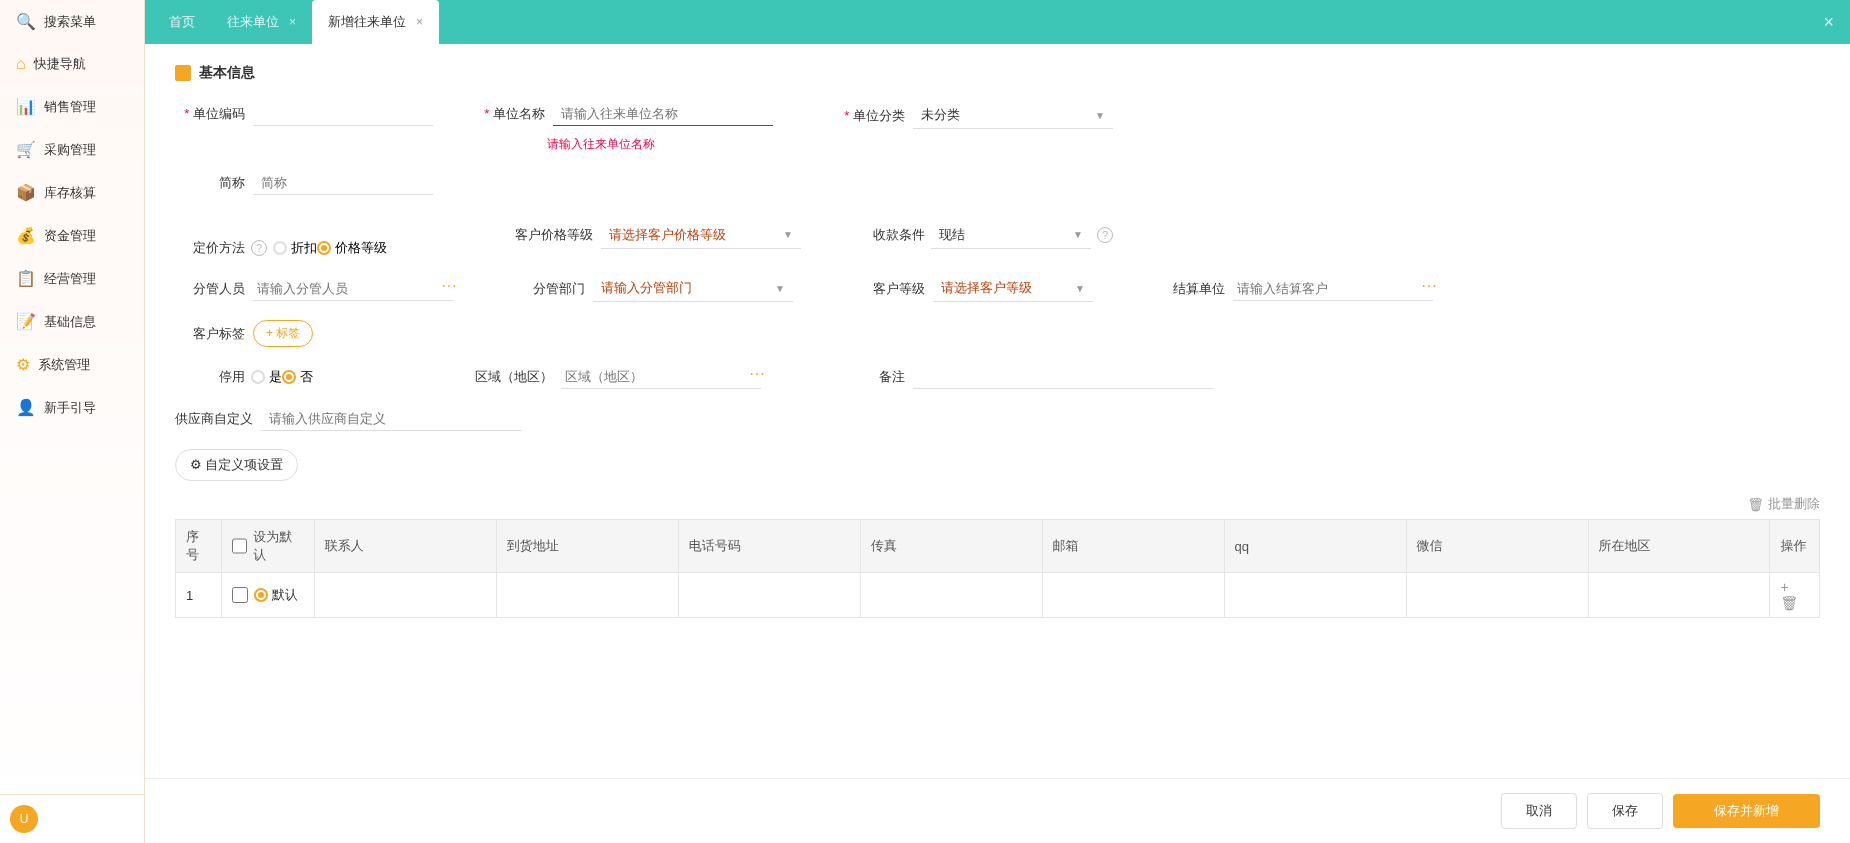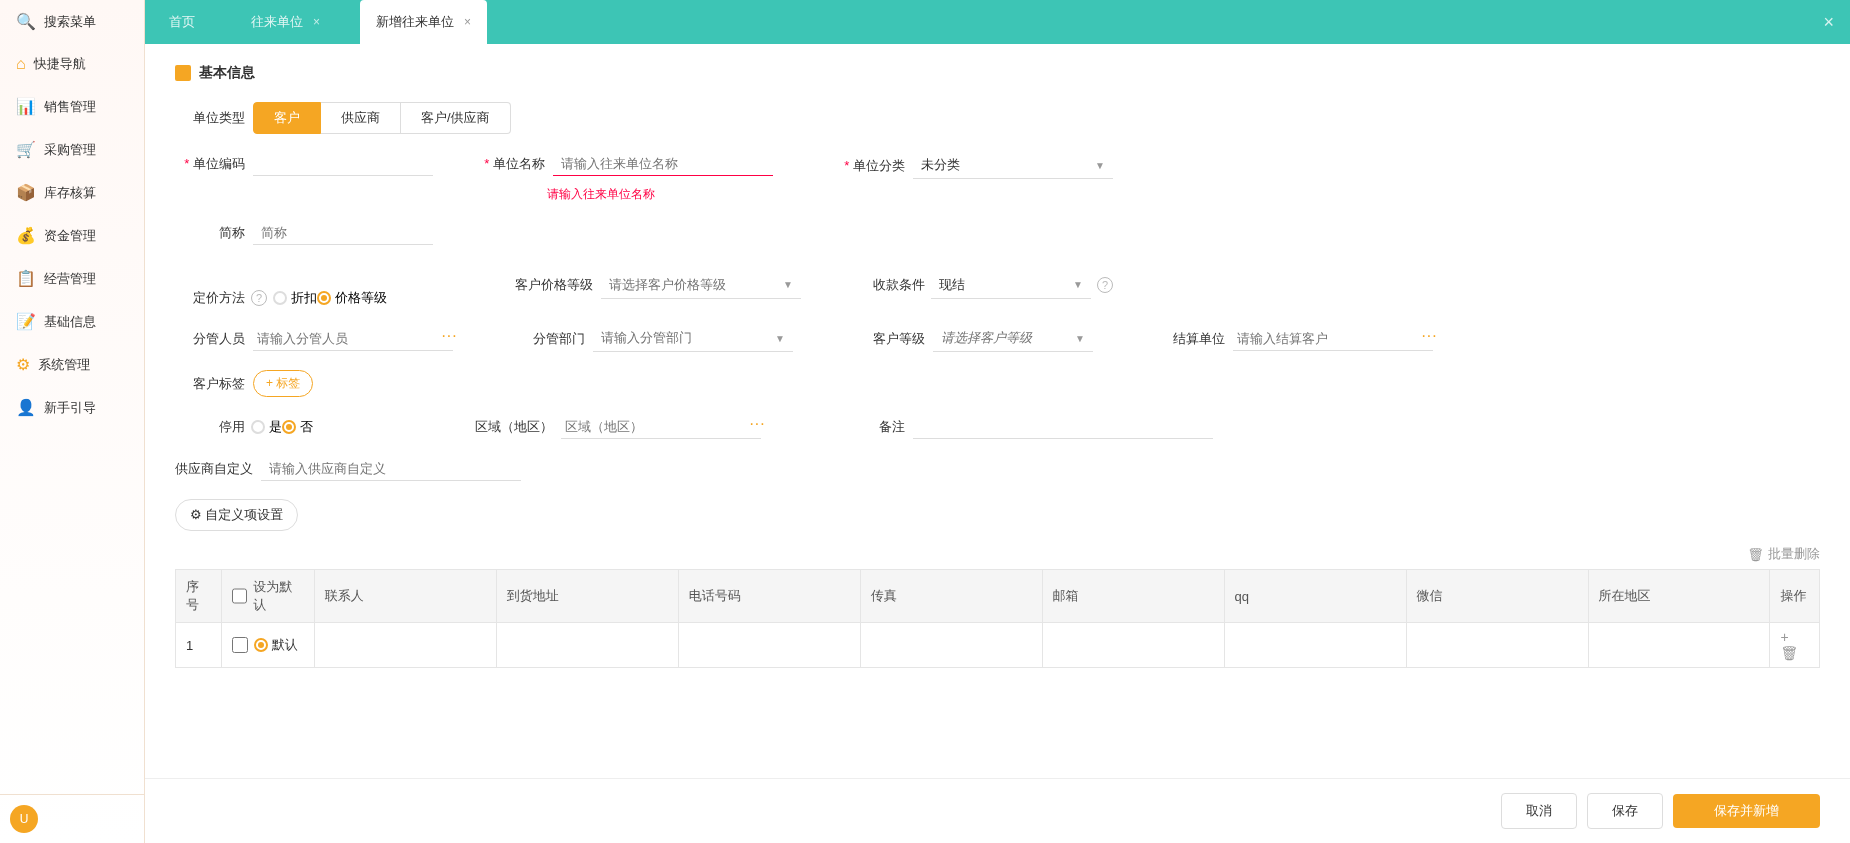--- a/index.html
+++ b/index.html
@@ -47,21 +47,20 @@
     }
 
     
     .tab-bar {
       background: #3dc5b5;
       display: flex;
       align-items: center;
       height: 44px;
       padding: 0 8px;
       flex-shrink: 0;
-      gap: 24px;
     }
     .tab {
       display: flex;
       align-items: center;
       padding: 0 16px;
       height: 44px;
       font-size: 13px;
       color: rgba(255,255,255,0.85);
       cursor: pointer;
       gap: 6px;
@@ -175,21 +174,21 @@
       display: flex;
       align-items: center;
       border-bottom: 1px solid #ddd;
       padding: 4px 8px;
       font-size: 13px;
       color: #333;
       cursor: pointer;
       min-width: 160px;
       gap: 4px;
     }
-    .form-select .placeholder { color: #737373; flex: 1; }
+    .form-select .placeholder { color: #c2410c; flex: 1; }
     .form-select .value { flex: 1; }
     .form-select .arrow { color: #999; font-size: 10px; }
 
     
     .radio-group {
       display: flex;
       align-items: center;
       gap: 0;
     }
     .radio-item {
@@ -430,30 +429,20 @@
     <div class="tab-close-main">×</div>
   </div>
 
   <div class="content">
 
     <div class="section-header">
       <div class="section-icon"></div>
       <span class="section-title">基本信息</span>
     </div>
 
-    <div class="form-row">
-      <div class="form-group">
-        <span class="form-label">单位类型</span>
-        <div class="unit-type-group">
-          <button class="unit-btn active">客户</button>
-          <button class="unit-btn">供应商</button>
-          <button class="unit-btn">客户/供应商</button>
-        </div>
-      </div>
-    </div>
 
     <div class="form-row">
       <div class="form-group" style="flex:0 0 300px;">
         <span class="form-label required">单位编码</span>
         <input type="text" class="form-input" style="width: 180px;">
       </div>
       <div class="form-group" style="flex:0 0 360px; flex-direction:column; align-items:flex-start;">
         <div style="display:flex; align-items:center; gap:8px;">
           <span class="form-label required">单位名称</span>
           <input type="text" class="form-input error" style="width: 220px; border-bottom-color: rgb(255, 0, 68);" placeholder="请输入往来单位名称">
@@ -520,21 +509,21 @@
       </div>
       <div class="form-group" style="flex:0 0 340px;">
         <span class="form-label">分管部门</span>
         <div class="form-select" style="min-width:200px;">
           <span class="placeholder">请输入分管部门</span>
           <span class="arrow">▼</span>
         </div>
       </div>
       <div class="form-group" style="flex:0 0 300px;">
         <span class="form-label">客户等级</span>
-        <div class="form-select" style="min-width:160px;font-style:italic;">
+        <div class="form-select" style="min-width:160px;">
           <span class="placeholder">请选择客户等级</span>
           <span class="arrow">▼</span>
         </div>
       </div>
       <div class="form-group" style="flex:1;">
         <span class="form-label">结算单位</span>
         <div class="input-with-more" style="flex:1; max-width:200px;">
           <input type="text" placeholder="请输入结算客户" style="">
           <span class="more-btn">···</span>
         </div>

